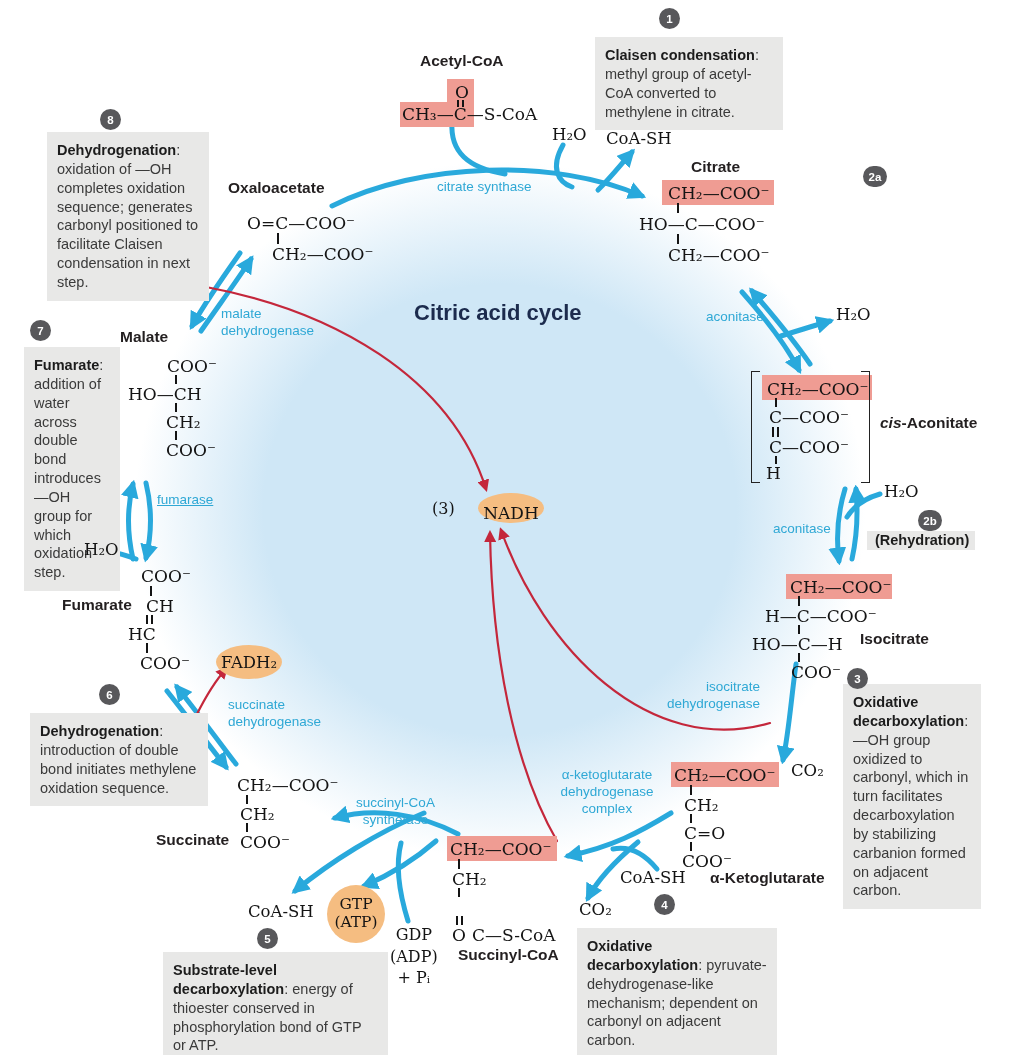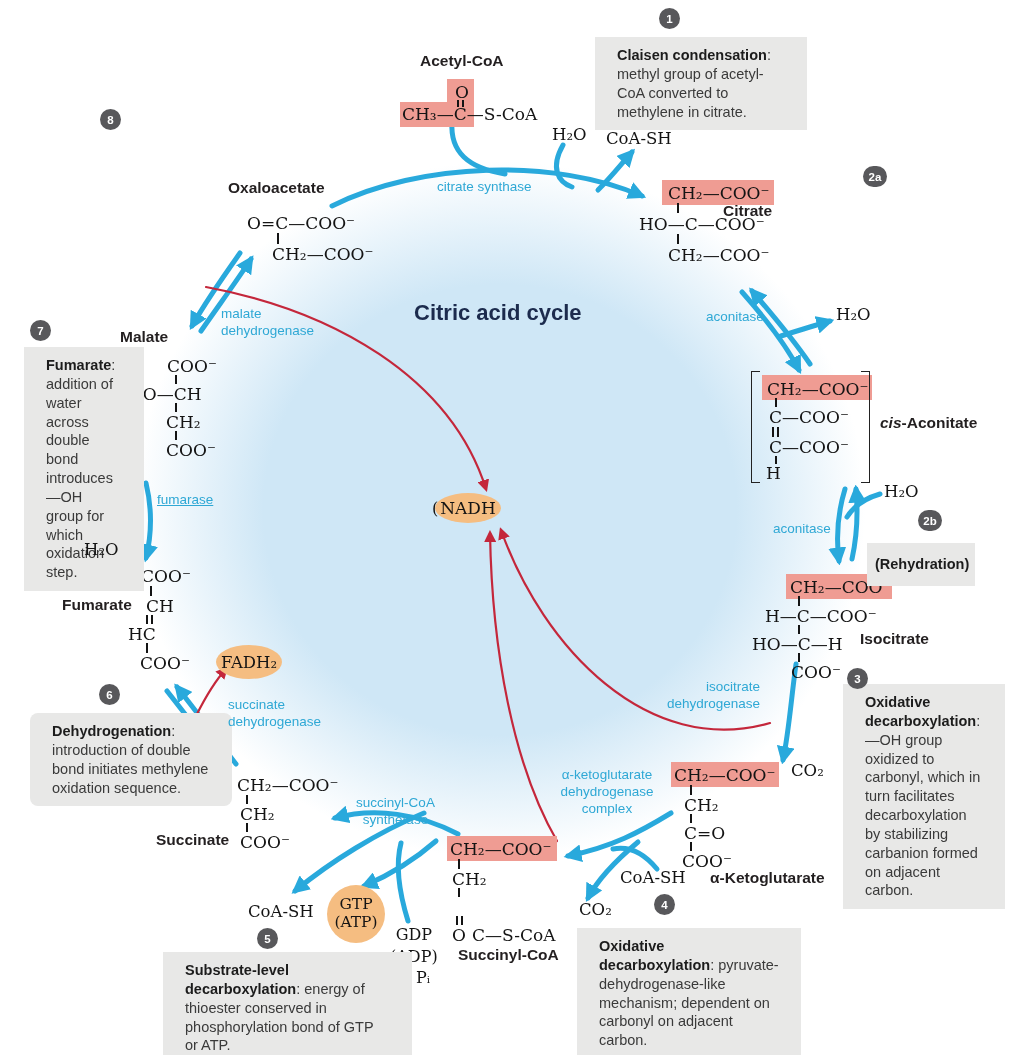--- a/index.html
+++ b/index.html
@@ -17,21 +17,21 @@
   .vbond{position:absolute;z-index:3;width:1.5px;background:#141414;}
   .bracket-l{position:absolute;z-index:3;width:8px;border-left:1.7px solid #222;
              border-top:1.7px solid #222;border-bottom:1.7px solid #222;}
   .bracket-r{position:absolute;z-index:3;width:8px;border-right:1.7px solid #222;
              border-top:1.7px solid #222;border-bottom:1.7px solid #222;}
   .molname{position:absolute;z-index:4;font-weight:bold;font-size:15.5px;color:#231f20;white-space:nowrap;}
   .molname .it{font-style:italic;}
   .enzyme{position:absolute;z-index:4;font-size:13.5px;color:#2fa8d5;white-space:pre-line;line-height:1.25;}
   .small-mol{position:absolute;z-index:4;font-family:"DejaVu Serif","DejaVu Sans",serif;
              font-size:16.5px;color:#141414;white-space:nowrap;}
-  .step-box{position:absolute;z-index:4;background:#e8e8e7;padding:9px 22px;
+  .step-box{position:absolute;z-index:4;background:#e8e8e7;padding:9px 10px;
             font-size:14.5px;line-height:1.3;color:#3a3a3a;}
   .step-box .bt{font-weight:bold;color:#1c1c1c;}
   .badge{position:absolute;z-index:5;width:21px;height:21px;border-radius:11px;
          background:#58585b;color:#ffffff;font-size:11.5px;font-weight:bold;
          display:flex;align-items:center;justify-content:center;}
   .cofactor{position:absolute;z-index:4;background:#f5bd81;border-radius:50%;
             display:flex;flex-direction:column;align-items:center;justify-content:center;
             font-family:"DejaVu Serif","DejaVu Sans",serif;color:#141414;}
   .page-title{position:absolute;z-index:4;font-size:22px;font-weight:bold;color:#1c2b4d;}
   .pre{white-space:pre-line;}
@@ -93,58 +93,61 @@
   <div class="badge" style="left:847px;top:668px;">3</div>
   <div class="badge" style="left:654px;top:894px;">4</div>
   <div class="badge" style="left:257px;top:928px;">5</div>
   <div class="badge" style="left:99px;top:684px;">6</div>
   <div class="badge" style="left:30px;top:320px;">7</div>
   <div class="badge" style="left:100px;top:109px;">8</div>
 
   <div class="step-box" style="left:595px;top:37px;width:168px;">
     <span class="bt">Claisen condensation</span><span>: methyl group of acetyl-CoA converted to methylene in citrate.</span>
   </div>
-  <div class="step-box" style="left:867px;top:531px;width:92px;padding:12px 8px;margin-top:12px;">
+  <div class="step-box" style="left:867px;top:531px;width:92px;padding:0 8px;">
     <span class="bt">(Rehydration)</span>
   </div>
   <div class="step-box" style="left:843px;top:684px;width:118px;">
     <span class="bt">Oxidative decarboxylation</span><span>: —OH group oxidized to carbonyl, which in turn facilitates decarboxylation by stabilizing carbanion formed on adjacent carbon.</span>
   </div>
   <div class="step-box" style="left:577px;top:928px;width:180px;">
     <span class="bt">Oxidative decarboxylation</span><span>: pyruvate-dehydrogenase-like mechanism; dependent on carbonyl on adjacent carbon.</span>
   </div>
   <div class="step-box" style="left:163px;top:952px;width:205px;">
     <span class="bt">Substrate-level decarboxylation</span><span>: energy of thioester conserved in phosphorylation bond of GTP or ATP.</span>
   </div>
-  <div class="step-box" style="left:30px;top:713px;width:158px;border-radius:8px;">
+  <div class="step-box" style="left:30px;top:713px;width:158px;">
     <span class="bt">Dehydrogenation</span><span>: introduction of double bond initiates methylene oxidation sequence.</span>
   </div>
   <div class="step-box" style="left:24px;top:347px;width:76px;">
     <span class="bt">Fumarate</span><span>: addition of water across double bond introduces —OH group for which oxidation step.</span>
+  </div>
+  <div class="step-box" style="left:47px;top:132px;width:142px;">
+    <span class="bt">Dehydrogenation</span><span>: oxidation of —OH completes oxidation sequence; generates carbonyl positioned to facilitate Claisen condensation in next step.</span>
   </div>
 
   <div class="enzyme" style="left:437px;top:179px;">citrate synthase</div>
   <div class="enzyme" style="left:706px;top:309px;">aconitase</div>
   <div class="enzyme" style="left:773px;top:521px;">aconitase</div>
   <div class="enzyme" style="left:640px;top:679px;width:120px;text-align:right;">isocitrate
 dehydrogenase</div>
   <div class="enzyme" style="left:551px;top:767px;width:112px;text-align:center;">α-ketoglutarate
 dehydrogenase
 complex</div>
   <div class="enzyme" style="left:343px;top:795px;width:105px;text-align:center;">succinyl-CoA
 synthetase</div>
   <div class="enzyme" style="left:228px;top:697px;">succinate
 dehydrogenase</div>
   <div class="enzyme" style="left:157px;top:492px;text-decoration:underline;">fumarase</div>
   <div class="enzyme" style="left:221px;top:306px;">malate
 dehydrogenase</div>
 
   <div class="molname" style="left:420px;top:52px;">Acetyl-CoA</div>
   <div class="molname" style="left:228px;top:179px;">Oxaloacetate</div>
-  <div class="molname" style="left:723px;top:158px;margin-top:44px;">Citrate</div>
+  <div class="molname" style="left:691px;top:158px;">Citrate</div>
   <div class="molname" style="left:880px;top:414px;"><span class="it">cis</span><span>-Aconitate</span></div>
   <div class="molname" style="left:860px;top:630px;">Isocitrate</div>
   <div class="molname" style="left:710px;top:869px;">α-Ketoglutarate</div>
   <div class="molname" style="left:458px;top:946px;">Succinyl-CoA</div>
   <div class="molname" style="left:156px;top:831px;">Succinate</div>
   <div class="molname" style="left:62px;top:596px;">Fumarate</div>
   <div class="molname" style="left:120px;top:328px;">Malate</div>
 
   <div class="hl" style="left:447px;top:79px;width:27px;height:25px;"></div>
   <div class="hl" style="left:400px;top:102px;width:74px;height:25px;"></div>
@@ -222,21 +225,21 @@
 
   <div class="srow" style="left:167px;top:356px;">COO⁻</div>
   <div class="vbond" style="left:175px;top:375px;height:9px;"></div>
   <div class="srow" style="left:128px;top:384px;">HO—CH</div>
   <div class="vbond" style="left:175px;top:403px;height:9px;"></div>
   <div class="srow" style="left:166px;top:412px;">CH₂</div>
   <div class="vbond" style="left:175px;top:431px;height:9px;"></div>
   <div class="srow" style="left:166px;top:440px;">COO⁻</div>
 
   <div class="srow" style="left:432px;top:499px;font-size:16px;">(3)</div>
-  <div class="cofactor" style="left:435px;top:493px;width:66px;height:30px;font-size:17px;">
+  <div class="cofactor" style="left:478px;top:493px;width:66px;height:30px;font-size:17px;justify-content:flex-end;">
     <span>NADH</span>
   </div>
   <div class="cofactor" style="left:216px;top:645px;width:66px;height:34px;font-size:16.5px;">
     <span>FADH₂</span>
   </div>
   <div class="cofactor" style="left:327px;top:885px;width:58px;height:58px;font-size:15.5px;line-height:1.15;">
     <span>GTP</span>
     <span>(ATP)</span>
   </div>
   <div class="srow pre" style="left:390px;top:924px;text-align:center;font-size:16px;line-height:1.35;">GDP

